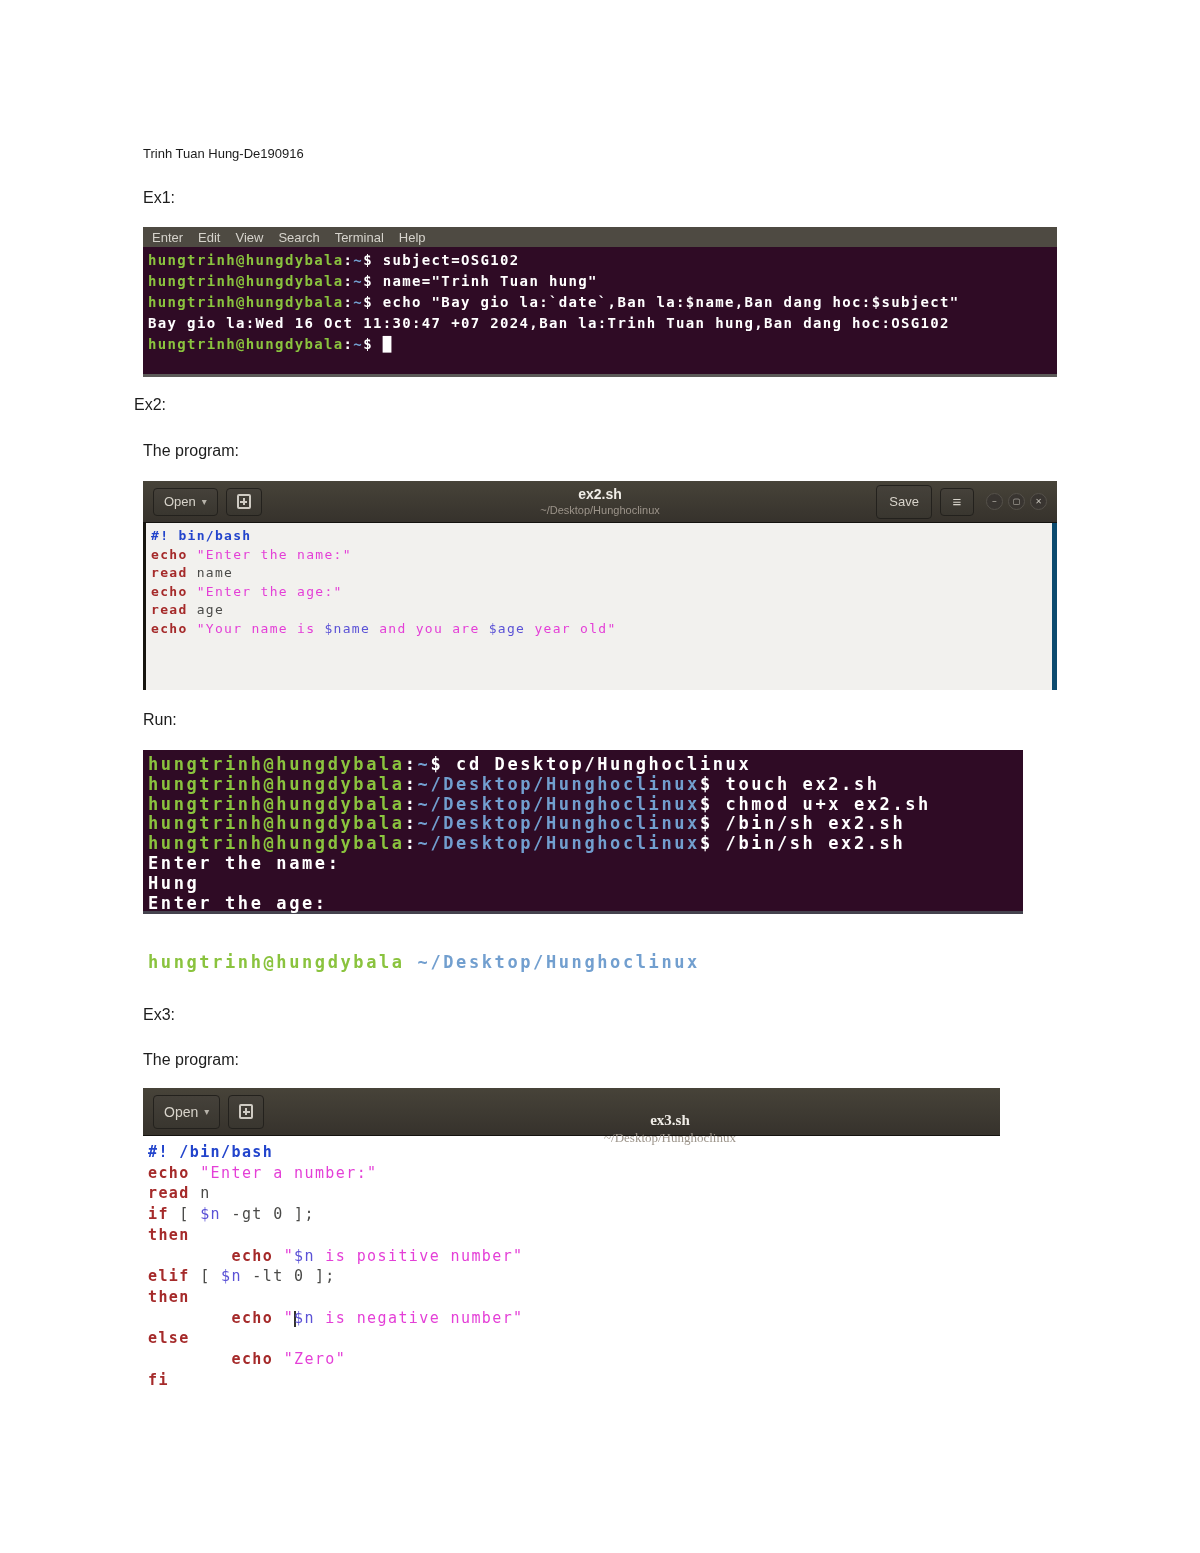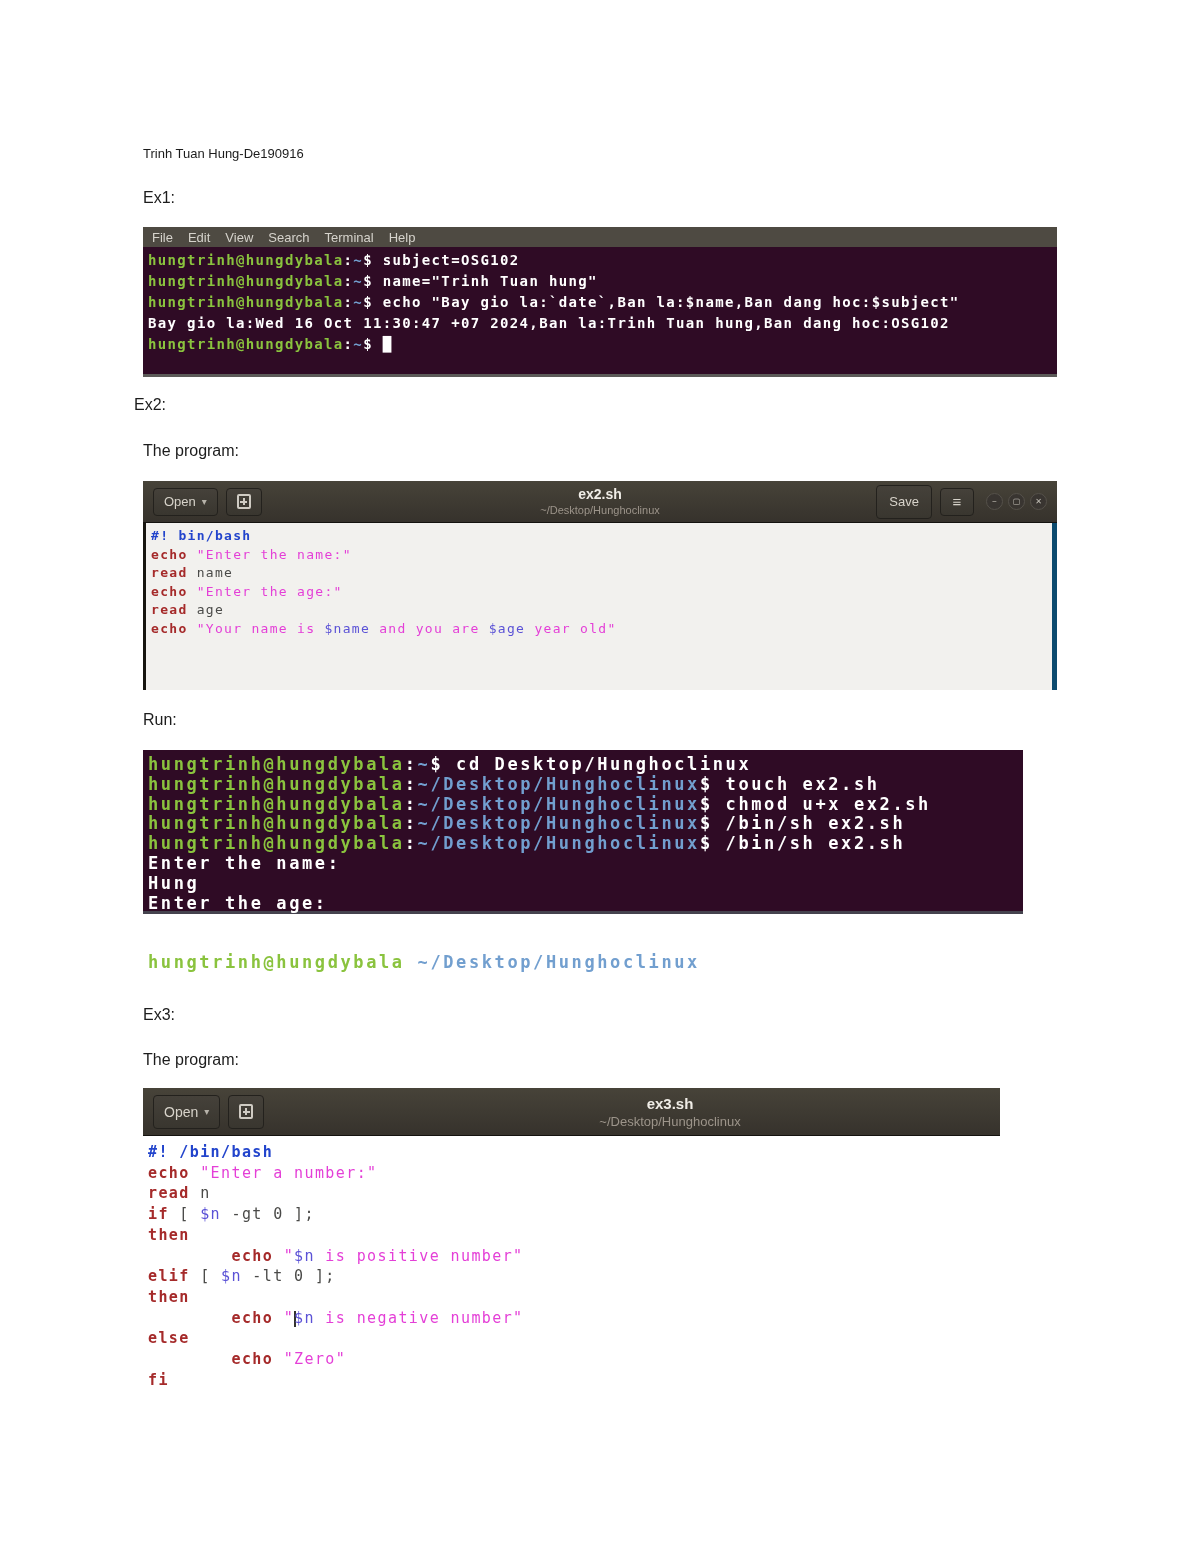--- a/index.html
+++ b/index.html
@@ -56,21 +56,21 @@
   }
   .editor2 .btn { height:28px; }
   .editor3 .btn { height:34px; font-size:14px; }
   .open-btn { padding:0 10px; gap:6px; }
   .chev { font-size:10px; color:#b6b2a9; }
   .newdoc-btn { width:36px; margin-left:8px; }
   .newdoc-glyph { position:relative; width:14px; height:15px; border:2px solid #cfcbc3; border-radius:2px; display:inline-block; }
   .newdoc-glyph::before { content:""; position:absolute; left:4px; top:2px; width:2px; height:7px; background:#cfcbc3; }
   .newdoc-glyph::after  { content:""; position:absolute; left:1.5px; top:4.5px; width:7px; height:2px; background:#cfcbc3; }
   .header-title { position:absolute; left:50%; top:5px; transform:translateX(-50%); text-align:center; line-height:1.25; }
-  .editor3 .header-title { left:527px; top:7px; }
+  .editor3 .header-title { left:527px; top:23px;font-family:Liberation Serif, serif; }
   .file-name { font-size:14px; font-weight:bold; color:#f0ede7; }
   .editor3 .file-name { font-size:15px; }
   .file-path { font-size:11px; color:#9c948a; }
   .editor3 .file-path { font-size:13px; }
   .save-btn { margin-left:auto; padding:16px 12px; }
   .menu-btn { width:34px; margin-left:8px; font-size:15px; }
   .win-controls { display:flex; gap:5px; margin-left:12px; align-items:center; }
   .circle {
     width:17px; height:17px; border-radius:50%; background:#393531; border:1px solid #55514a;
     color:#c4c0b8; font-size:8px; display:flex; align-items:center; justify-content:center;
@@ -93,21 +93,21 @@
 </head>
 <body>
 
 <div class="page">
 
   <div class="abs doc-title">Trinh Tuan Hung-De190916</div>
   <div class="abs lbl lbl-ex1">Ex1:</div>
 
   <div class="abs terminal terminal1">
     <div class="term-menubar">
-        <span class="menu-item">File</span>
+        <span class="menu-item">Enter</span>
         <span class="menu-item">Edit</span>
         <span class="menu-item">View</span>
         <span class="menu-item">Search</span>
         <span class="menu-item">Terminal</span>
         <span class="menu-item">Help</span>
       </div>
     <div class="term-body">
         <div class="line"><span class="g">hungtrinh@hungdybala</span><span class="w">:</span><span class="b">~</span><span class="w">$ subject=OSG102</span></div>
         <div class="line"><span class="g">hungtrinh@hungdybala</span><span class="w">:</span><span class="b">~</span><span class="w">$ name="Trinh Tuan hung"</span></div>
         <div class="line"><span class="g">hungtrinh@hungdybala</span><span class="w">:</span><span class="b">~</span><span class="w">$ echo "Bay gio la:`date`,Ban la:$name,Ban dang hoc:$subject"</span></div>

